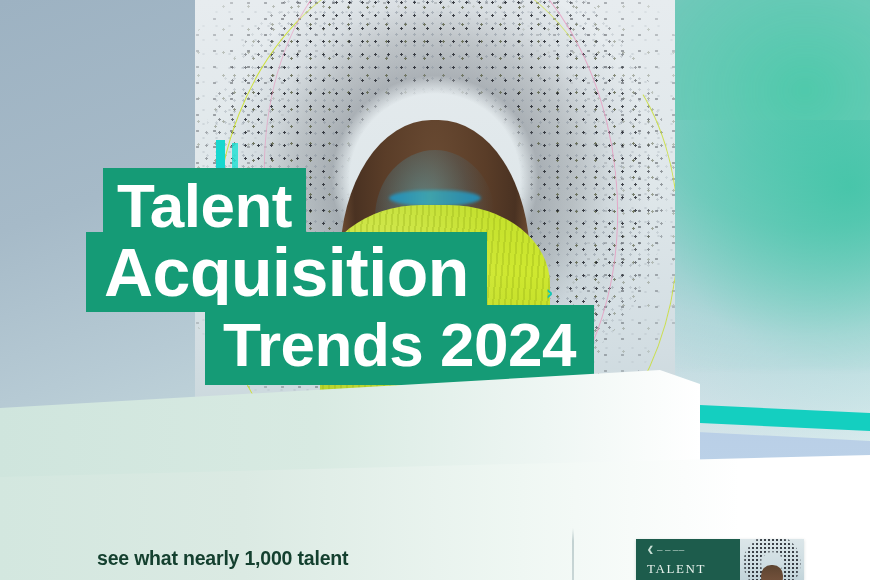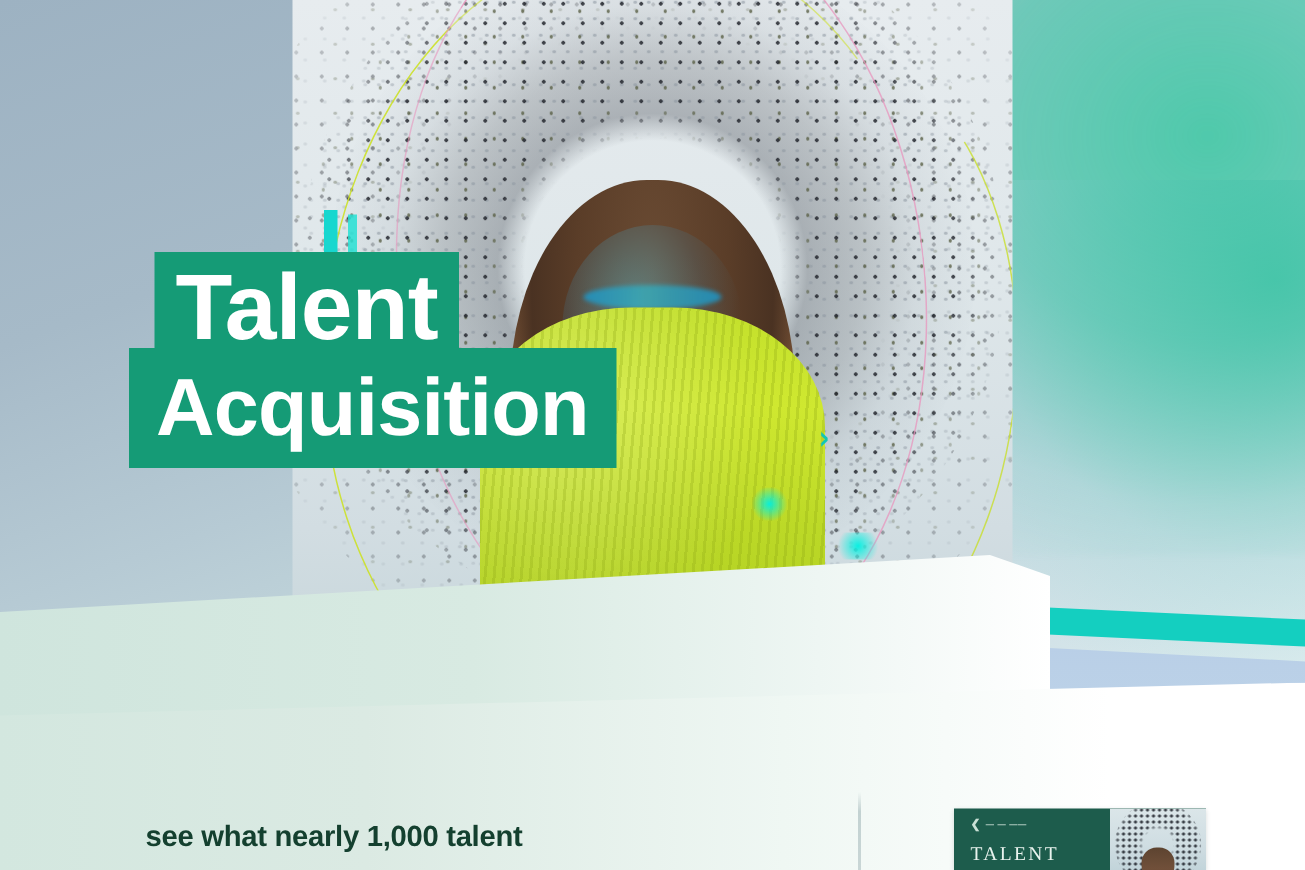--- a/index.html
+++ b/index.html
@@ -134,21 +134,21 @@
   .cyan-tick.b{left:232px;top:143px;width:6px;height:27px;background:#26e0d4;opacity:.85;}
 
   
   .tblock{
     position:absolute;background:#159b76;color:#ffffff;
     font-weight:bold;letter-spacing:-.5px;line-height:1;
     display:flex;align-items:center;
     white-space:nowrap;
   }
   .tb1{left:103px;top:168px;height:76px;padding:0 14px;font-size:62px;}
-  .tb2{left:86px;top:232px;height:80px;padding:0 18px;font-size:54px;}
+  .tb2{left:86px;top:232px;height:80px;padding:0 18px;font-size:68px;}
   .tb3{left:205px;top:305px;height:80px;padding:0 18px;font-size:62px;}
 
   
   .diag-mint{
     position:absolute;left:0;top:370px;width:700px;height:210px;
     background:linear-gradient(90deg,#cfe5dd 0%,#d8eae2 45%,#eef6f3 78%,#ffffff 100%);
     clip-path:polygon(0 38px, 660px 0px, 700px 14px, 700px 210px, 0 210px);
   }
   .teal-stripe{
     position:absolute;left:420px;top:386px;width:470px;height:60px;
@@ -239,20 +239,21 @@
       <div class="cyan-accent"></div>
       <div class="cyan-accent b"></div>
       <div class="arrow-glyph">›</div>
     </div>
 
     <div class="cyan-tick"></div>
     <div class="cyan-tick b"></div>
 
     <div class="tblock tb1">Talent</div>
     <div class="tblock tb2">Acquisition</div>
+    <div class="tblock tb3">Trends 2024</div>
   </div>
 
   <div class="blue-band"></div>
   <div class="teal-stripe"></div>
   <div class="diag-mint"></div>
   <div class="bottom-diag"></div>
 
   <div class="subtitle">
     <span class="l2">see what nearly 1,000 talent</span>
   </div>

